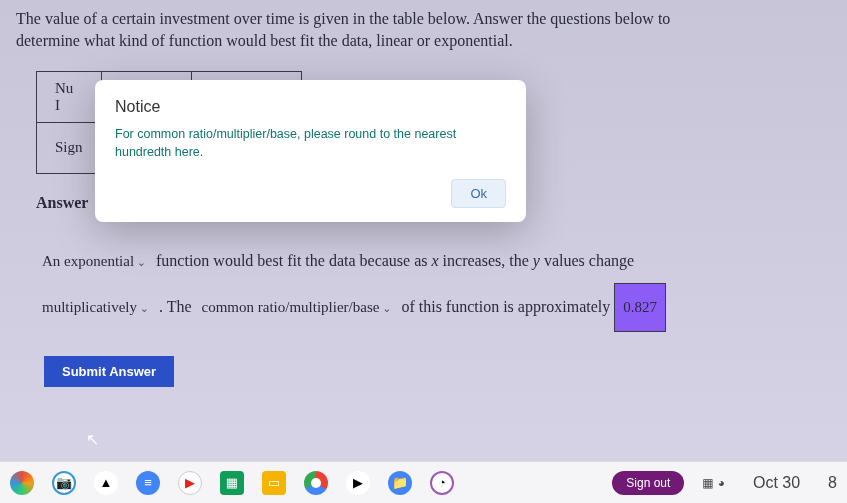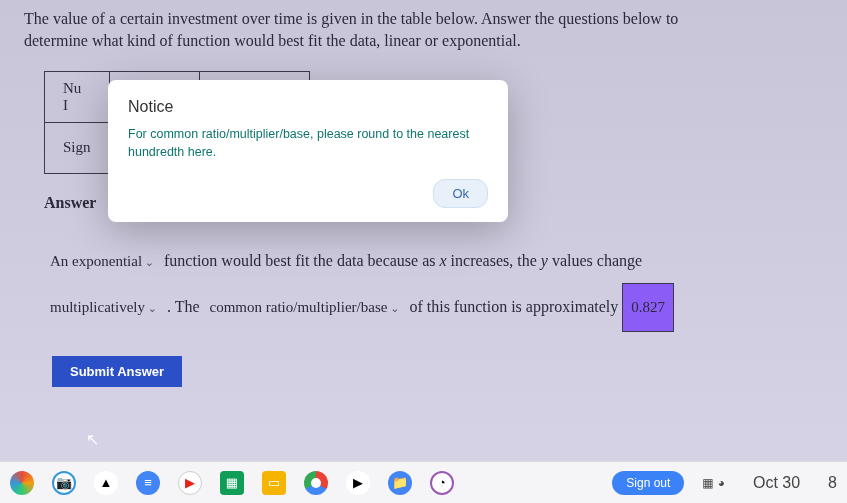--- a/index.html
+++ b/index.html
@@ -5,21 +5,21 @@
 * { box-sizing: border-box; margin: 0; padding: 0; }
 body {
   font-family: Georgia, serif;
   background: linear-gradient(180deg, #c8c5d8 0%, #d0cce0 50%, #d8d4e8 100%);
   width: 847px;
   height: 503px;
   overflow: hidden;
   position: relative;
 }
 .content {
-  padding: 8px 24px;
+  padding: 8px 16px;
   color: #2a2a3a;
 }
 .question-text {
   font-size: 16px;
   line-height: 1.4;
   margin-bottom: 18px;
 }
 .data-table {
   border-collapse: collapse;
   margin-left: 20px;
@@ -89,23 +89,23 @@
   color: #fff;
   pointer-events: none;
 }
 .modal-backdrop {
   position: absolute;
   inset: 0;
   pointer-events: none;
 }
 .modal {
   position: absolute;
-  left: 108px;
+  left: 95px;
   top: 80px;
-  width: 400px;
+  width: 431px;
   background: #fff;
   border-radius: 8px;
   box-shadow: 0 10px 40px rgba(0,0,0,0.25);
   padding: 18px 20px 14px 20px;
   font-family: Arial, sans-serif;
   pointer-events: auto;
 }
 .modal-title {
   font-size: 16px;
   color: #333;
@@ -118,21 +118,21 @@
   margin-bottom: 18px;
 }
 .modal-ok {
   display: block;
   margin-left: auto;
   background: #e8f0fa;
   border: 1px solid #cfe0f0;
   color: #3a6aa8;
   font-size: 13px;
   padding: 6px 18px;
-  border-radius: 12px;
+  border-radius: 4px;
   cursor: pointer;
 }
 .taskbar {
   position: absolute;
   bottom: 0;
   left: 0;
   right: 0;
   height: 42px;
   background: #f5f5f7;
   border-top: 1px solid #ddd;
@@ -146,21 +146,21 @@
   width: 24px;
   height: 24px;
   border-radius: 50%;
   display: flex;
   align-items: center;
   justify-content: center;
   font-size: 13px;
 }
 .tb-spacer { flex: 1; }
 .signout-btn {
-  background: #3b82f6;
+  background: #701a75;
   color: #fff;
   border-radius: 14px;
   padding: 5px 14px;
   font-size: 12px;
   border: none;
   cursor: pointer;
 }
 .tb-date {
   font-size: 16px;
   color: #444;

